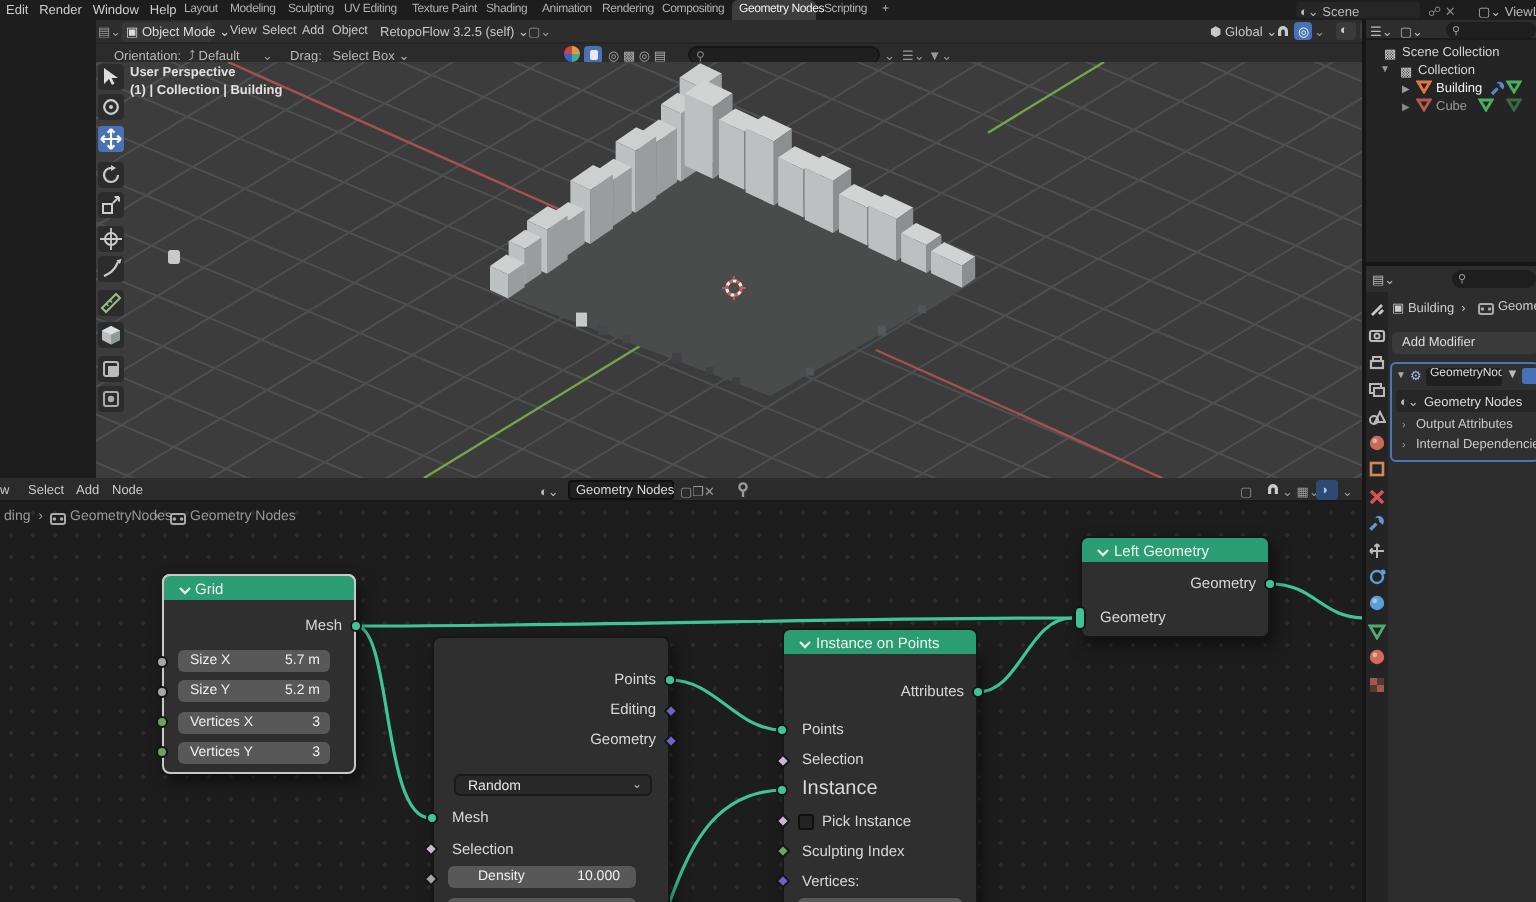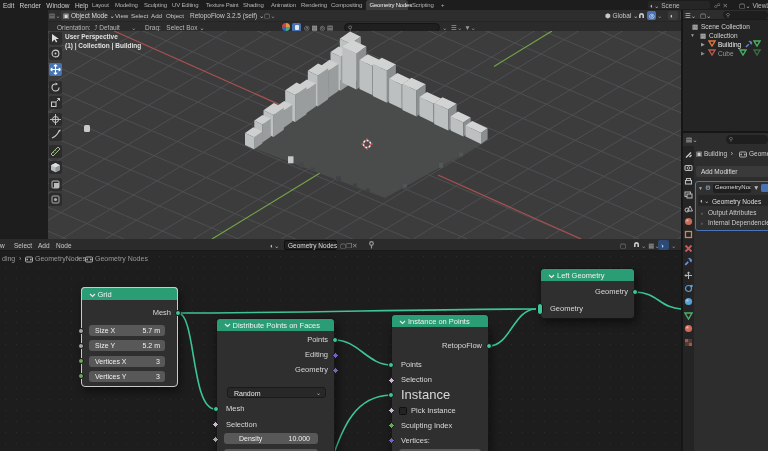--- a/index.html
+++ b/index.html
@@ -416,45 +416,42 @@
         </div>
         <div class="abs" style="left:89.0px;top:104.6px;width:76px;height:11px;background:#585858;border-radius:3px;color:#f0f0f0;font-size:7px;line-height:11.5px;">
           <span style="position:absolute;left:6px;">Vertices X</span>
           <span style="position:absolute;right:5px;">3</span>
         </div>
         <div class="abs" style="left:89.0px;top:119.9px;width:76px;height:11px;background:#585858;border-radius:3px;color:#f0f0f0;font-size:7px;line-height:11.5px;">
           <span style="position:absolute;left:6px;">Vertices Y</span>
           <span style="position:absolute;right:5px;">3</span>
         </div>
         <div class="abs" style="left:215.5px;top:66.80000000000001px;width:119.5px;height:141px;background:#2f2f30;border:1px solid #161616;border-radius:4px 4px 0 0;box-shadow:2px 4px 8px rgba(0,0,0,0.5);"></div>
-        <div class="abs" style="left:215.5px;top:66.80000000000001px;width:119.5px;height:13px;background:#2a9d74;border:1px solid #161616;border-bottom:none;border-radius:4px 4px 0 0;color:#f0f0f0;font-size:7.5px;line-height:13px;white-space:nowrap;overflow:hidden;"><svg style="position:absolute;left:7px;top:4.5px;display:block" width="7" height="5">
-            <polyline points="1,1 3.5,3.5 6,1" fill="none" stroke="#e8e8e8" stroke-width="1.2"></polyline>
-          </svg><span style="margin-left:16px;">Distribute Points on Faces</span></div>
         <div class="abs" style="left:238.0px;top:84px;width:90px;height:10px;line-height:10px;text-align:right;color:#d8d8d8;font-size:7.5px;white-space:nowrap;">Points</div>
         <div class="abs" style="left:238.0px;top:99px;width:90px;height:10px;line-height:10px;text-align:right;color:#d8d8d8;font-size:7.5px;white-space:nowrap;">Editing</div>
         <div class="abs" style="left:238.0px;top:114px;width:90px;height:10px;line-height:10px;text-align:right;color:#d8d8d8;font-size:7.5px;white-space:nowrap;">Geometry</div>
         <div class="abs" style="left:227.0px;top:135.5px;width:99px;height:11.5px;background:#282828;border:1px solid #1a1a1a;border-radius:3px;color:#e8e8e8;font-size:7px;line-height:11px;box-sizing:border-box;">
           <span style="position:absolute;left:6px;">Random</span>
           <span style="position:absolute;right:4px;color:#bbb;font-size:6px;">⌄</span>
         </div>
         <div class="abs" style="left:226.0px;top:153.39999999999998px;height:10px;line-height:10px;color:#d8d8d8;font-size:7.5px;white-space:nowrap;">Mesh</div>
         <div class="abs" style="left:226.0px;top:168.5px;height:10px;line-height:10px;color:#d8d8d8;font-size:7.5px;white-space:nowrap;">Selection</div>
         <div class="abs" style="left:224.0px;top:182.39999999999998px;width:94px;height:11px;background:#585858;border-radius:3px;color:#f0f0f0;font-size:7px;line-height:11.5px;">
           <span style="position:absolute;left:15px;">Density</span>
           <span style="position:absolute;right:8px;">10.000</span>
         </div>
         <div class="abs" style="left:224.0px;top:198px;width:94px;height:11px;background:#585858;border-radius:3px;"></div>
         <div class="abs" style="left:391px;top:73px;width:98px;height:131px;background:#2f2f30;border:1px solid #161616;border-radius:4px 4px 0 0;box-shadow:2px 4px 8px rgba(0,0,0,0.5);"></div>
         <div class="abs" style="left:391px;top:63px;width:98px;height:13px;background:#2a9d74;border:1px solid #161616;border-bottom:none;border-radius:4px 4px 0 0;color:#f0f0f0;font-size:7.5px;line-height:13px;white-space:nowrap;overflow:hidden;"><svg style="position:absolute;left:7px;top:4.5px;display:block" width="7" height="5">
             <polyline points="1,1 3.5,3.5 6,1" fill="none" stroke="#e8e8e8" stroke-width="1.2"></polyline>
           </svg><span style="margin-left:16px;">Instance on Points</span></div>
-        <div class="abs" style="left:392px;top:90px;width:90px;height:10px;line-height:10px;text-align:right;color:#d8d8d8;font-size:7.5px;white-space:nowrap;">RetopoFlow</div>
+        <div class="abs" style="left:392px;top:90px;width:90px;height:10px;line-height:10px;text-align:right;color:#d8d8d8;font-size:7.5px;white-space:nowrap;">Attributes</div>
         <div class="abs" style="left:401px;top:109.39999999999998px;height:10px;line-height:10px;color:#d8d8d8;font-size:7.5px;white-space:nowrap;">Points</div>
         <div class="abs" style="left:401px;top:124px;height:10px;line-height:10px;color:#d8d8d8;font-size:7.5px;white-space:nowrap;">Selection</div>
-        <div class="abs" style="left:401px;top:139px;height:10px;line-height:10px;color:#d8d8d8;font-size:13px;white-space:nowrap;">Instance</div>
+        <div class="abs" style="left:401px;top:139px;height:10px;line-height:10px;color:#d8d8d8;font-size:10px;white-space:nowrap;">Instance</div>
         <div class="abs" style="left:399px;top:155.5px;width:8px;height:8px;background:#232323;border:1px solid #101010;border-radius:1.5px;box-sizing:border-box;"></div>
         <div class="abs" style="left:411px;top:154.5px;height:10px;line-height:10px;color:#d8d8d8;font-size:7.5px;white-space:nowrap;">Pick Instance</div>
         <div class="abs" style="left:401px;top:169.5px;height:10px;line-height:10px;color:#d8d8d8;font-size:7.5px;white-space:nowrap;">Sculpting Index</div>
         <div class="abs" style="left:401px;top:184.5px;height:10px;line-height:10px;color:#d8d8d8;font-size:7.5px;white-space:nowrap;">Vertices:</div>
         <div class="abs" style="left:399px;top:197.5px;width:82px;height:10px;background:#585858;border-radius:3px 3px 0 0;"></div>
         <div class="abs" style="left:540px;top:17.19999999999999px;width:95px;height:51px;background:#2f2f30;border:1px solid #161616;border-radius:4px 4px 4px 4px;box-shadow:2px 4px 8px rgba(0,0,0,0.5);"></div>
         <div class="abs" style="left:540px;top:17.19999999999999px;width:95px;height:13px;background:#2a9d74;border:1px solid #161616;border-bottom:none;border-radius:4px 4px 0 0;color:#f0f0f0;font-size:7.5px;line-height:13px;white-space:nowrap;overflow:hidden;"><svg style="position:absolute;left:7px;top:4.5px;display:block" width="7" height="5">
             <polyline points="1,1 3.5,3.5 6,1" fill="none" stroke="#e8e8e8" stroke-width="1.2"></polyline>
           </svg><span style="margin-left:16px;">Left Geometry</span></div>
         <div class="abs" style="left:538px;top:36.19999999999999px;width:90px;height:10px;line-height:10px;text-align:right;color:#d8d8d8;font-size:7.5px;white-space:nowrap;">Geometry</div>

